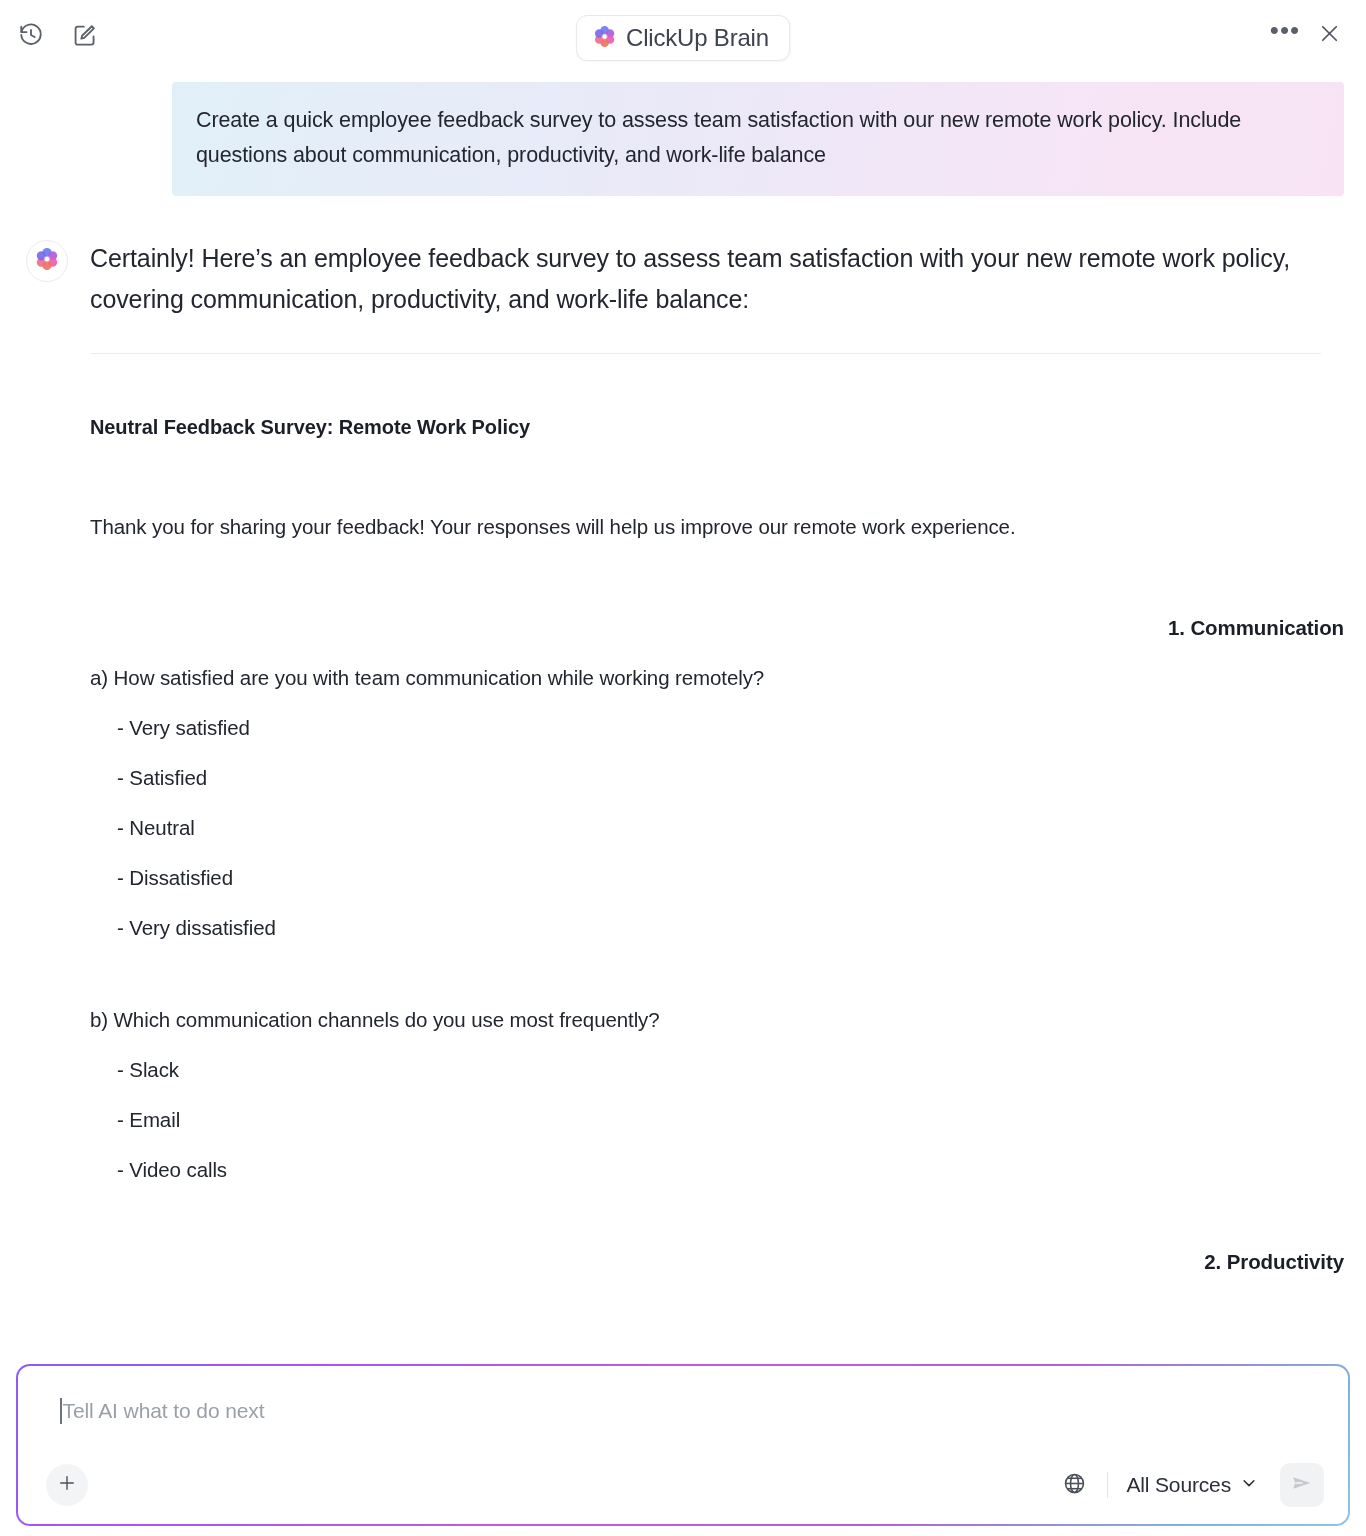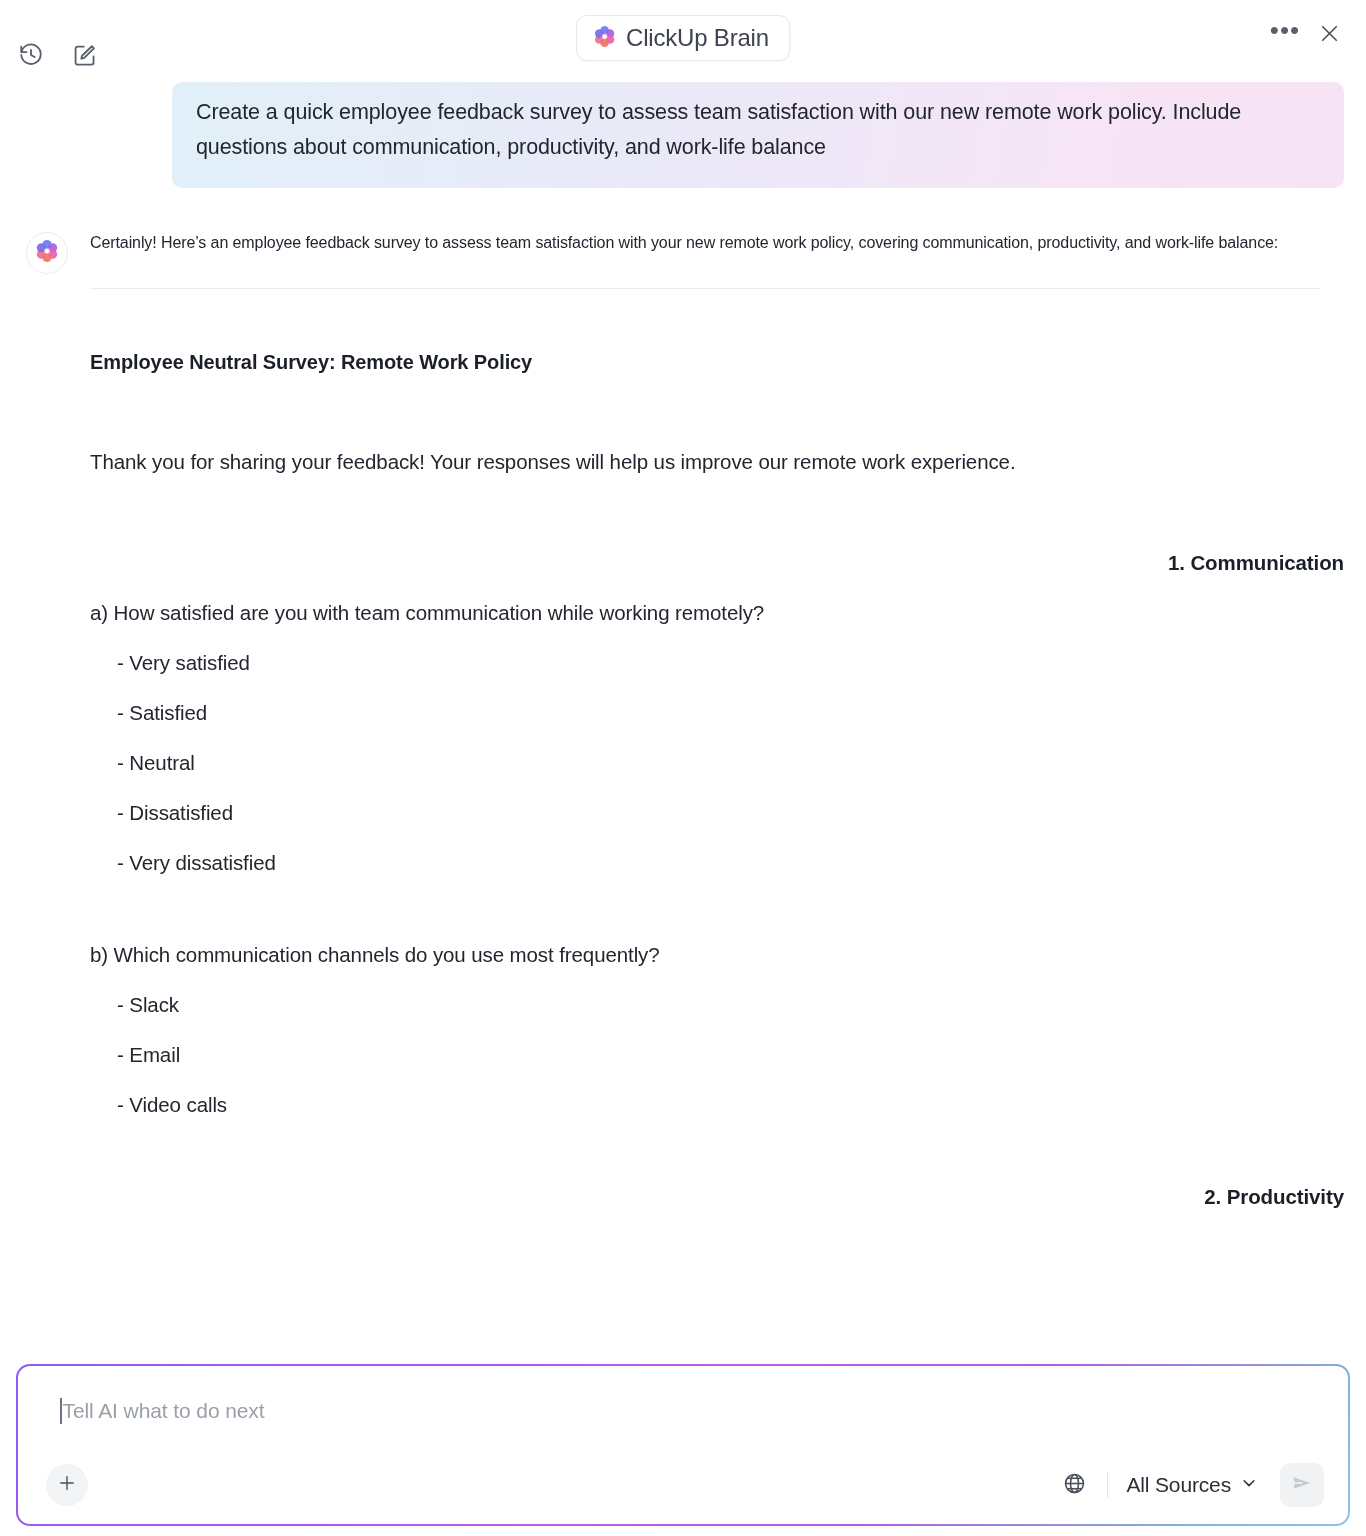--- a/index.html
+++ b/index.html
@@ -17,21 +17,21 @@
     -webkit-font-smoothing: antialiased;
   }
 
   
   .header {
     position: absolute;
     top: 0; left: 0;
     width: 1366px;
     height: 74px;
     display: flex;
-    align-items: flex-end;
+    align-items: center;
     box-sizing: border-box;
     padding: 0 14px;
     background: #ffffff;
   }
   .header-left {
     display: flex;
     align-items: center;
     gap: 20px;
   }
   .icon-btn {
@@ -98,22 +98,22 @@
   }
 
   .user-row {
     display: flex;
     justify-content: flex-end;
     padding: 8px 22px 0 22px;
   }
   .user-bubble {
     max-width: 1122px;
     background: linear-gradient(100deg, #e1f0f8 0%, #eae9f8 42%, #f6e5f6 78%, #f7e3f3 100%);
-    border-radius: 10px;
-    padding: 13px 26px 23px 24px;
+    border-radius: 4px;
+    padding: 21px 26px 23px 24px;
     font-size: 21.5px;
     line-height: 1.62;
     color: #22262f;
     letter-spacing: -0.1px;
   }
 
   .assistant-row {
     display: flex;
     padding: 42px 22px 0 26px;
     align-items: flex-start;
@@ -129,21 +129,21 @@
     justify-content: center;
     flex: 0 0 auto;
     margin-top: 2px;
   }
   .assistant-body {
     margin-left: 22px;
     flex: 1 1 auto;
     min-width: 0;
   }
   .intro-text {
-    font-size: 16px;
+    font-size: 25px;
     line-height: 1.66;
     color: #22262f;
     letter-spacing: -0.1px;
     max-width: 1232px;
   }
   .divider {
     height: 1px;
     background: #ececee;
     margin: 32px 0 0 0;
     width: 1231px;
@@ -375,21 +375,21 @@
           <circle cx="20" cy="20" r="5.6" fill="url(#hp1)"></circle>
         </svg>
       </span>
     </div>
 
     <div class="assistant-body">
       <div class="intro-text">Certainly! Here’s an employee feedback survey to assess team satisfaction with your new remote work policy, covering communication, productivity, and work-life balance:</div>
 
       <div class="divider"></div>
 
-      <div class="doc-title">Employee Neutral Survey: Remote Work Policy</div>
+      <div class="doc-title">Neutral Feedback Survey: Remote Work Policy</div>
 
       <div class="doc-para">Thank you for sharing your feedback! Your responses will help us improve our remote work experience.</div>
 
       <div class="section-head">1. Communication</div>
 
       <div class="question">a) How satisfied are you with team communication while working remotely?</div>
       <div class="option">- Very satisfied</div>
       <div class="option">- Satisfied</div>
       <div class="option">- Neutral</div>
       <div class="option">- Dissatisfied</div>

